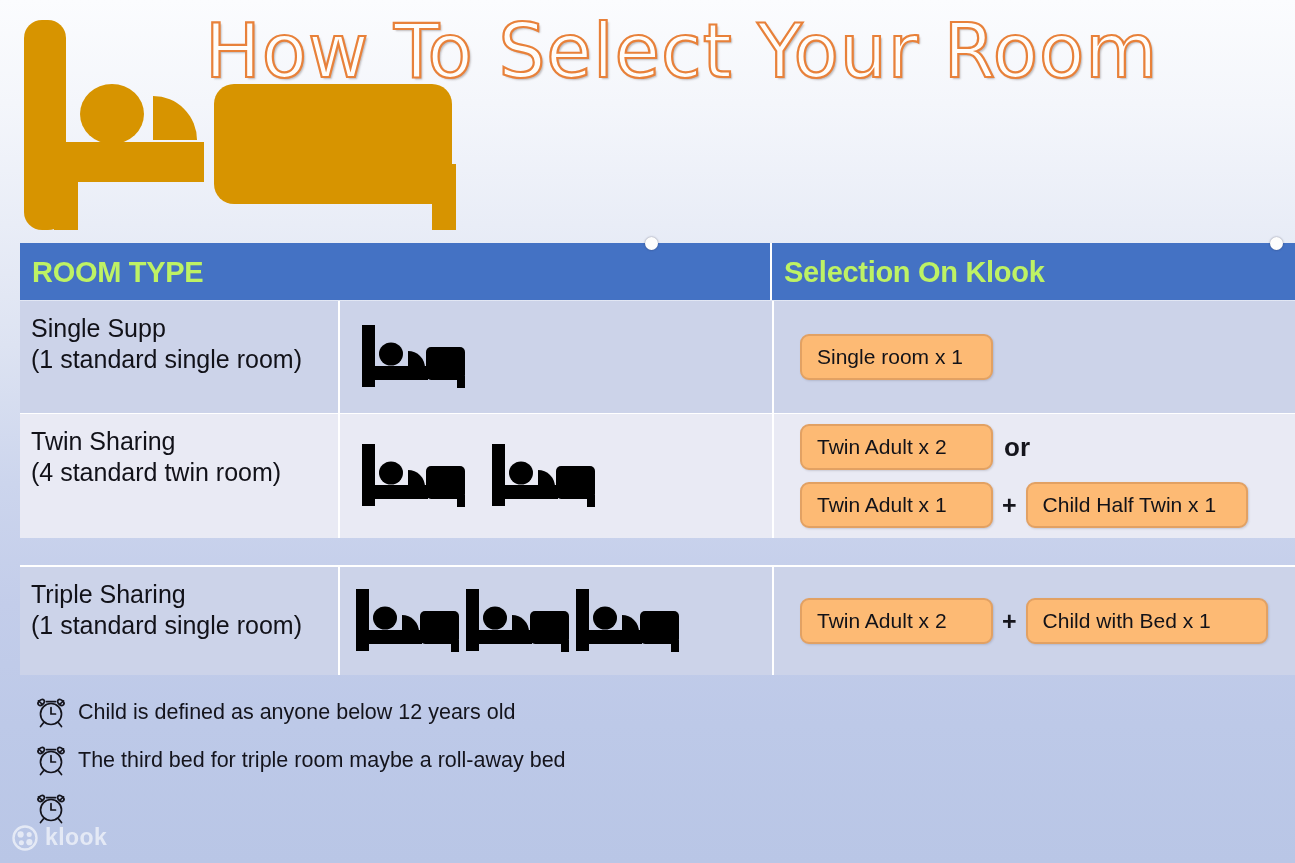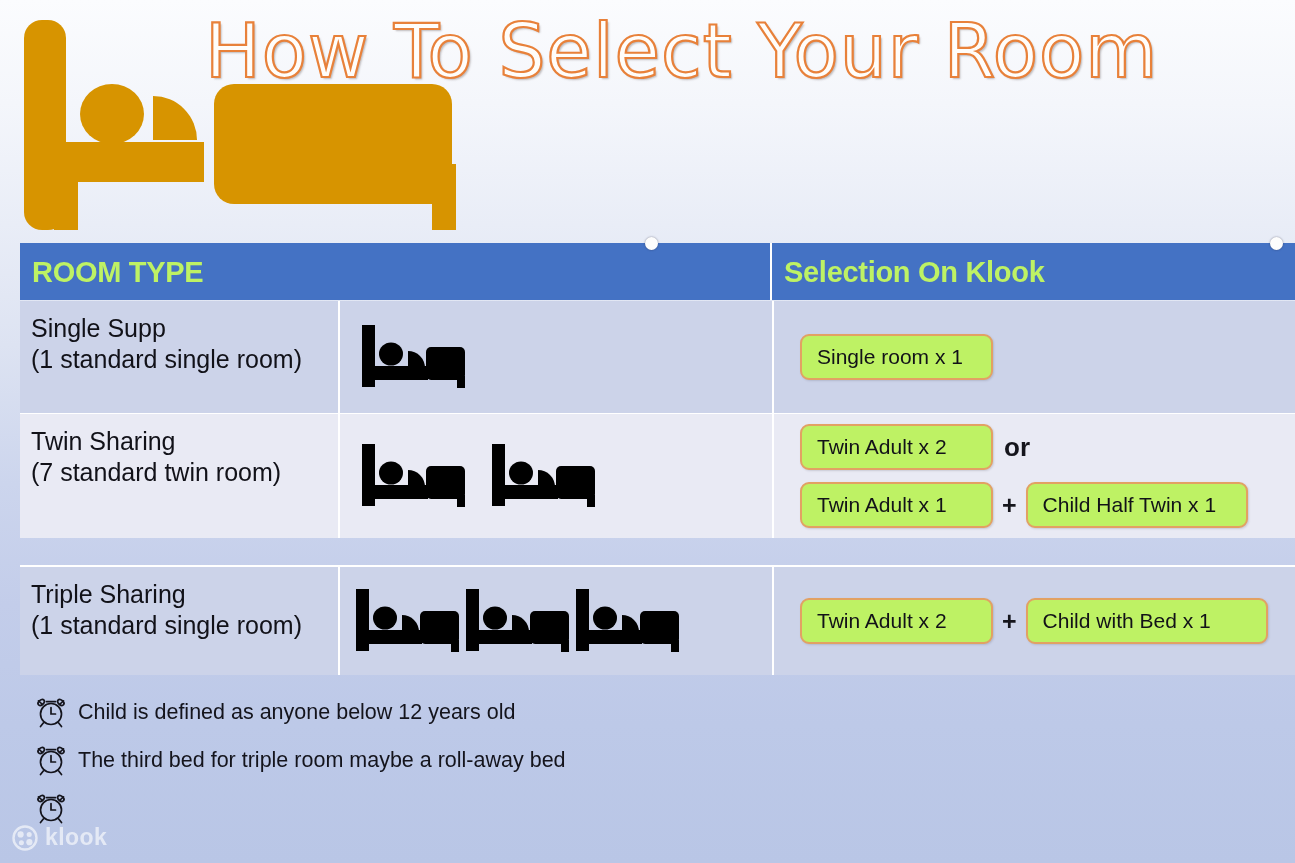--- a/index.html
+++ b/index.html
@@ -157,21 +157,21 @@
     display: flex;
     flex-direction: column;
     justify-content: center;
     gap: 12px;
   }
   .chiprow {
     display: flex;
     align-items: center;
   }
   .chip {
-    background: #bef264;
+    background: #fdba74;
     border: 2px solid #e2a163;
     border-radius: 9px;
     padding: 9px 15px;
     font-size: 21px;
     color: #121218;
     white-space: nowrap;
     box-shadow: 1px 1px 2px rgba(90,90,110,0.22);
     box-sizing: border-box;
   }
   .chip.w1 { width: 193px; }
@@ -294,21 +294,21 @@
       <div class="vsep v1"></div>
       <div class="vsep v2"></div>
     </div>
 
     <div class="hsep" style="top:170px"></div>
 
     <div class="trow r2">
       <div class="cell c1 shade-light">
         <div class="rowlabel">
           <span>Twin Sharing</span><br>
-          <span>(7 standard twin room)</span>
+          <span>(4 standard twin room)</span>
         </div>
       </div>
       <div class="cell c2 shade-light">
         <div class="beds">
           <svg width="112" height="72" viewBox="0 0 112 72">
             <rect x="4" y="4" width="13" height="62" fill="#000"></rect>
             <ellipse cx="33" cy="33" rx="12" ry="11.5" fill="#000"></ellipse>
             <path d="M50 47 L50 30 A17 17 0 0 1 67 47 Z" fill="#000"></path>
             <rect x="4" y="45" width="66" height="14" fill="#000"></rect>
             <rect x="68" y="26" width="39" height="33" rx="5" fill="#000"></rect>

